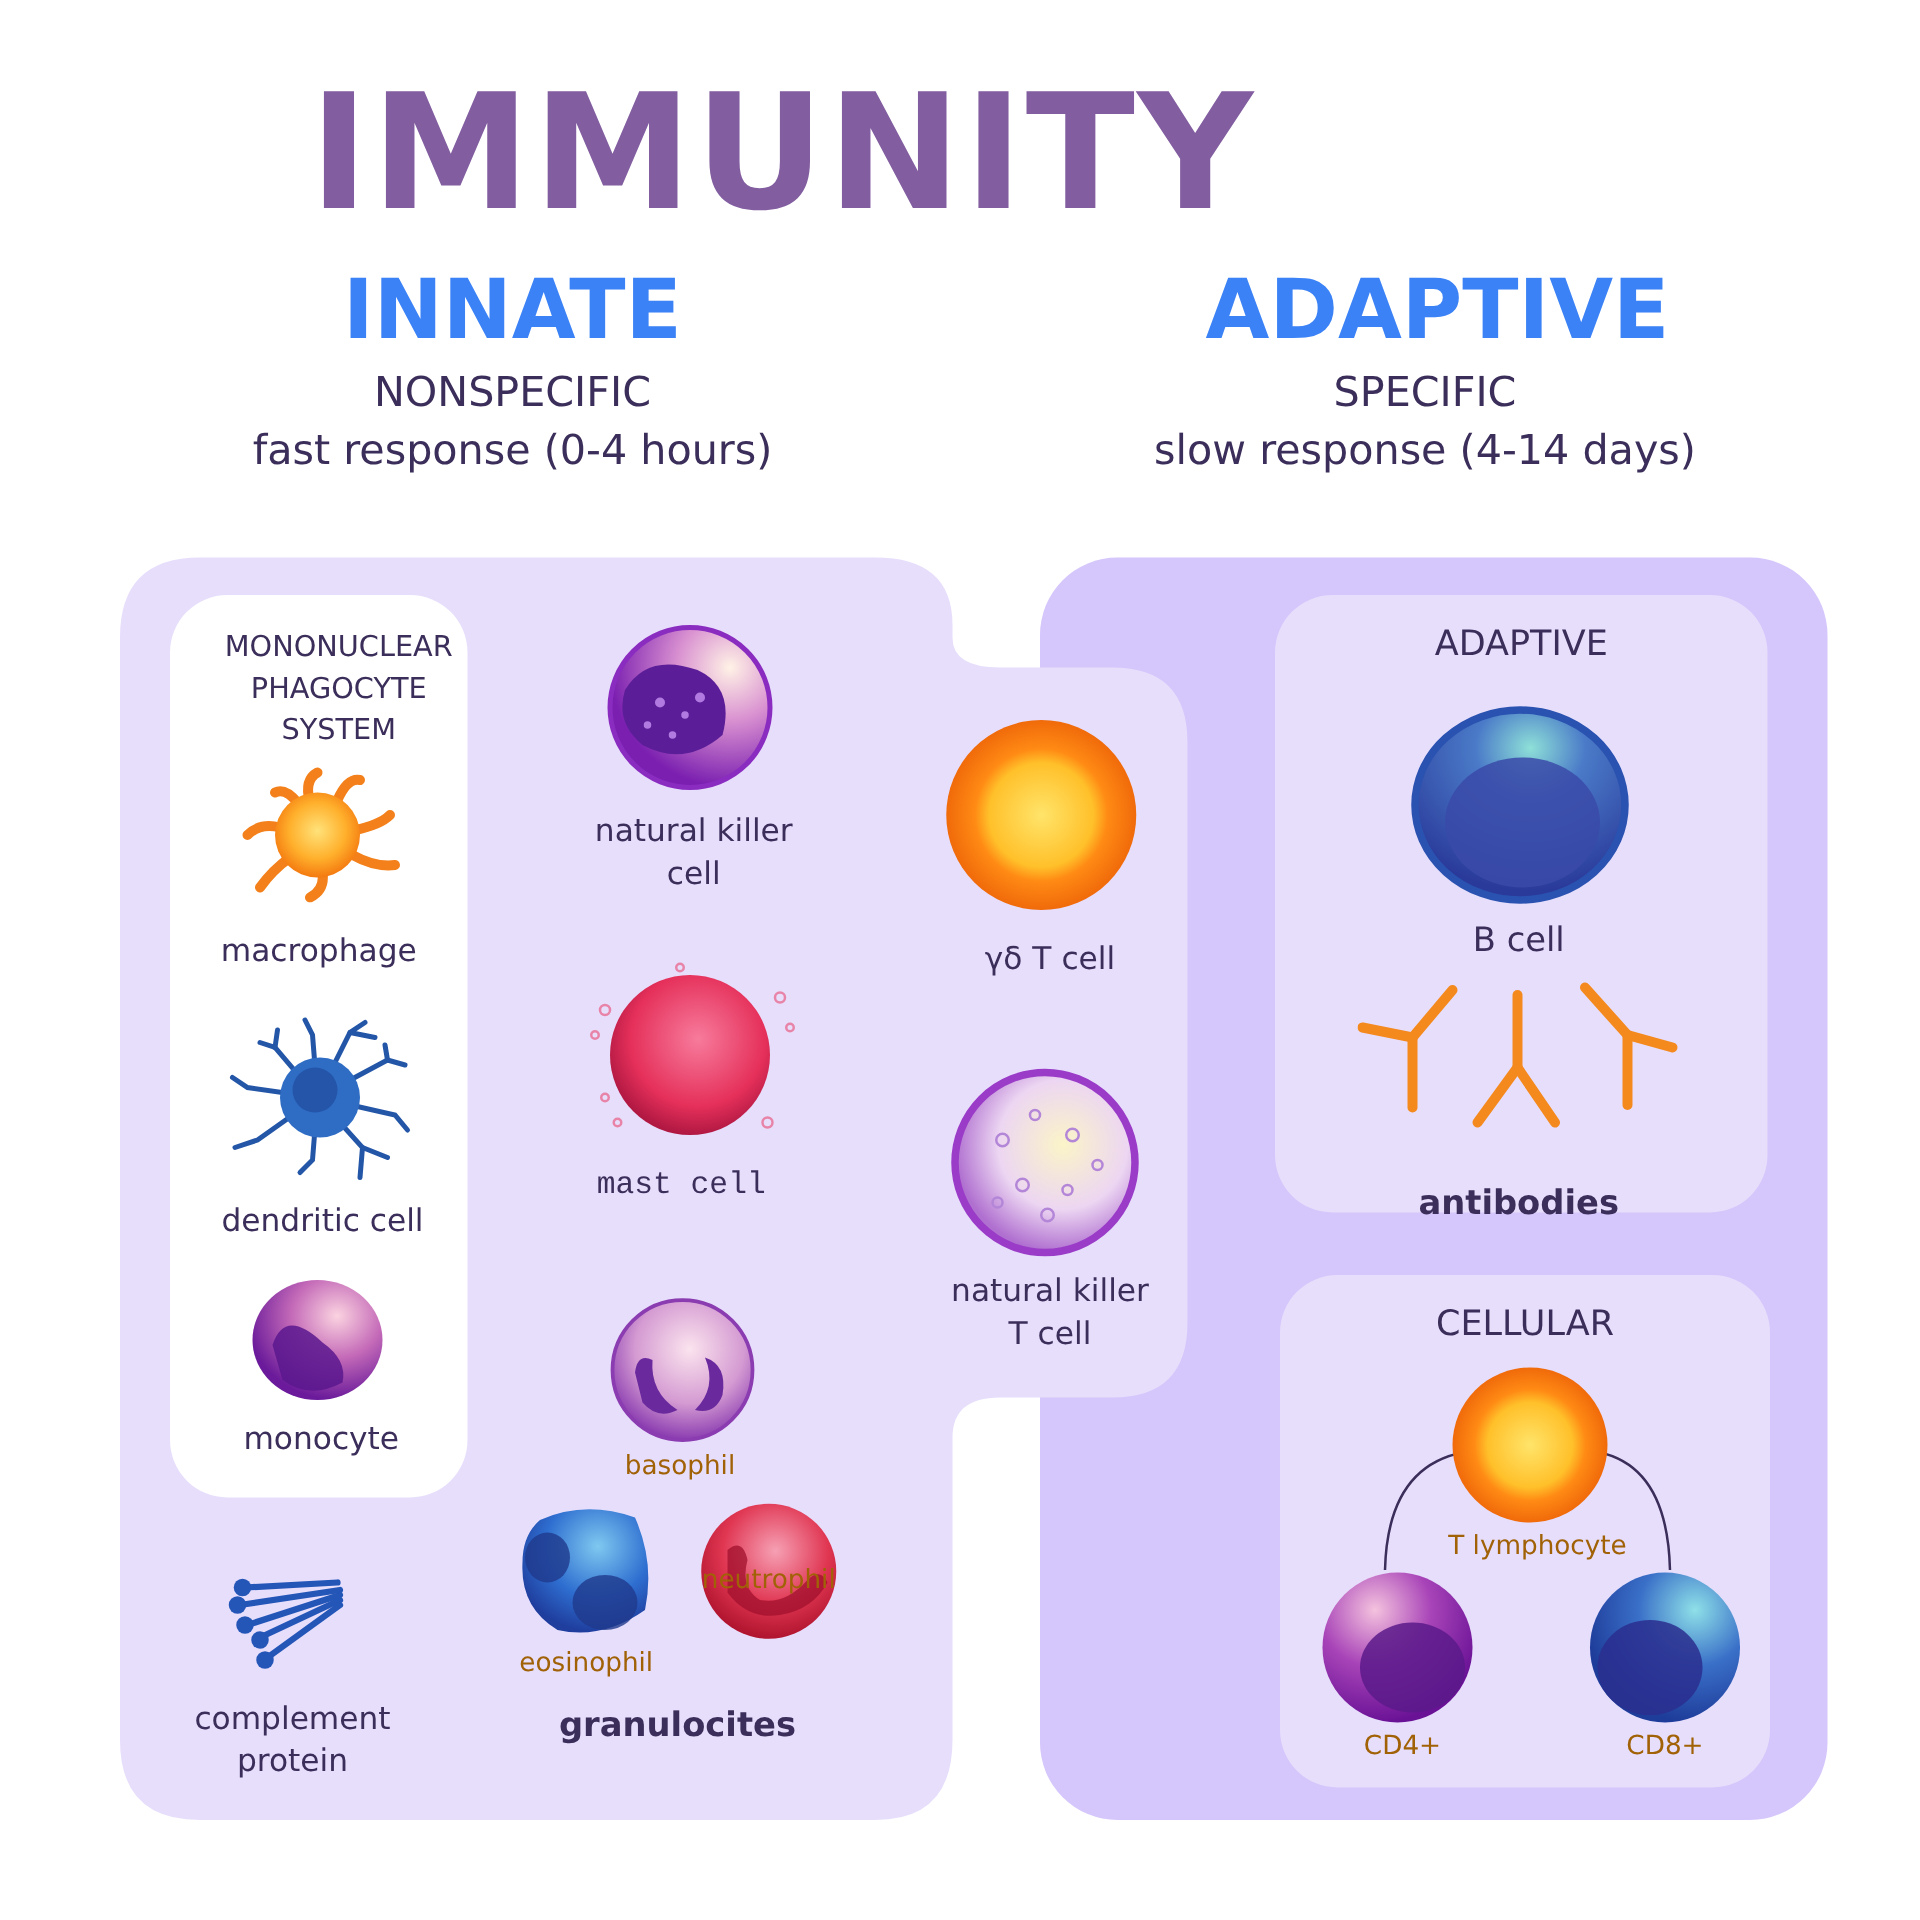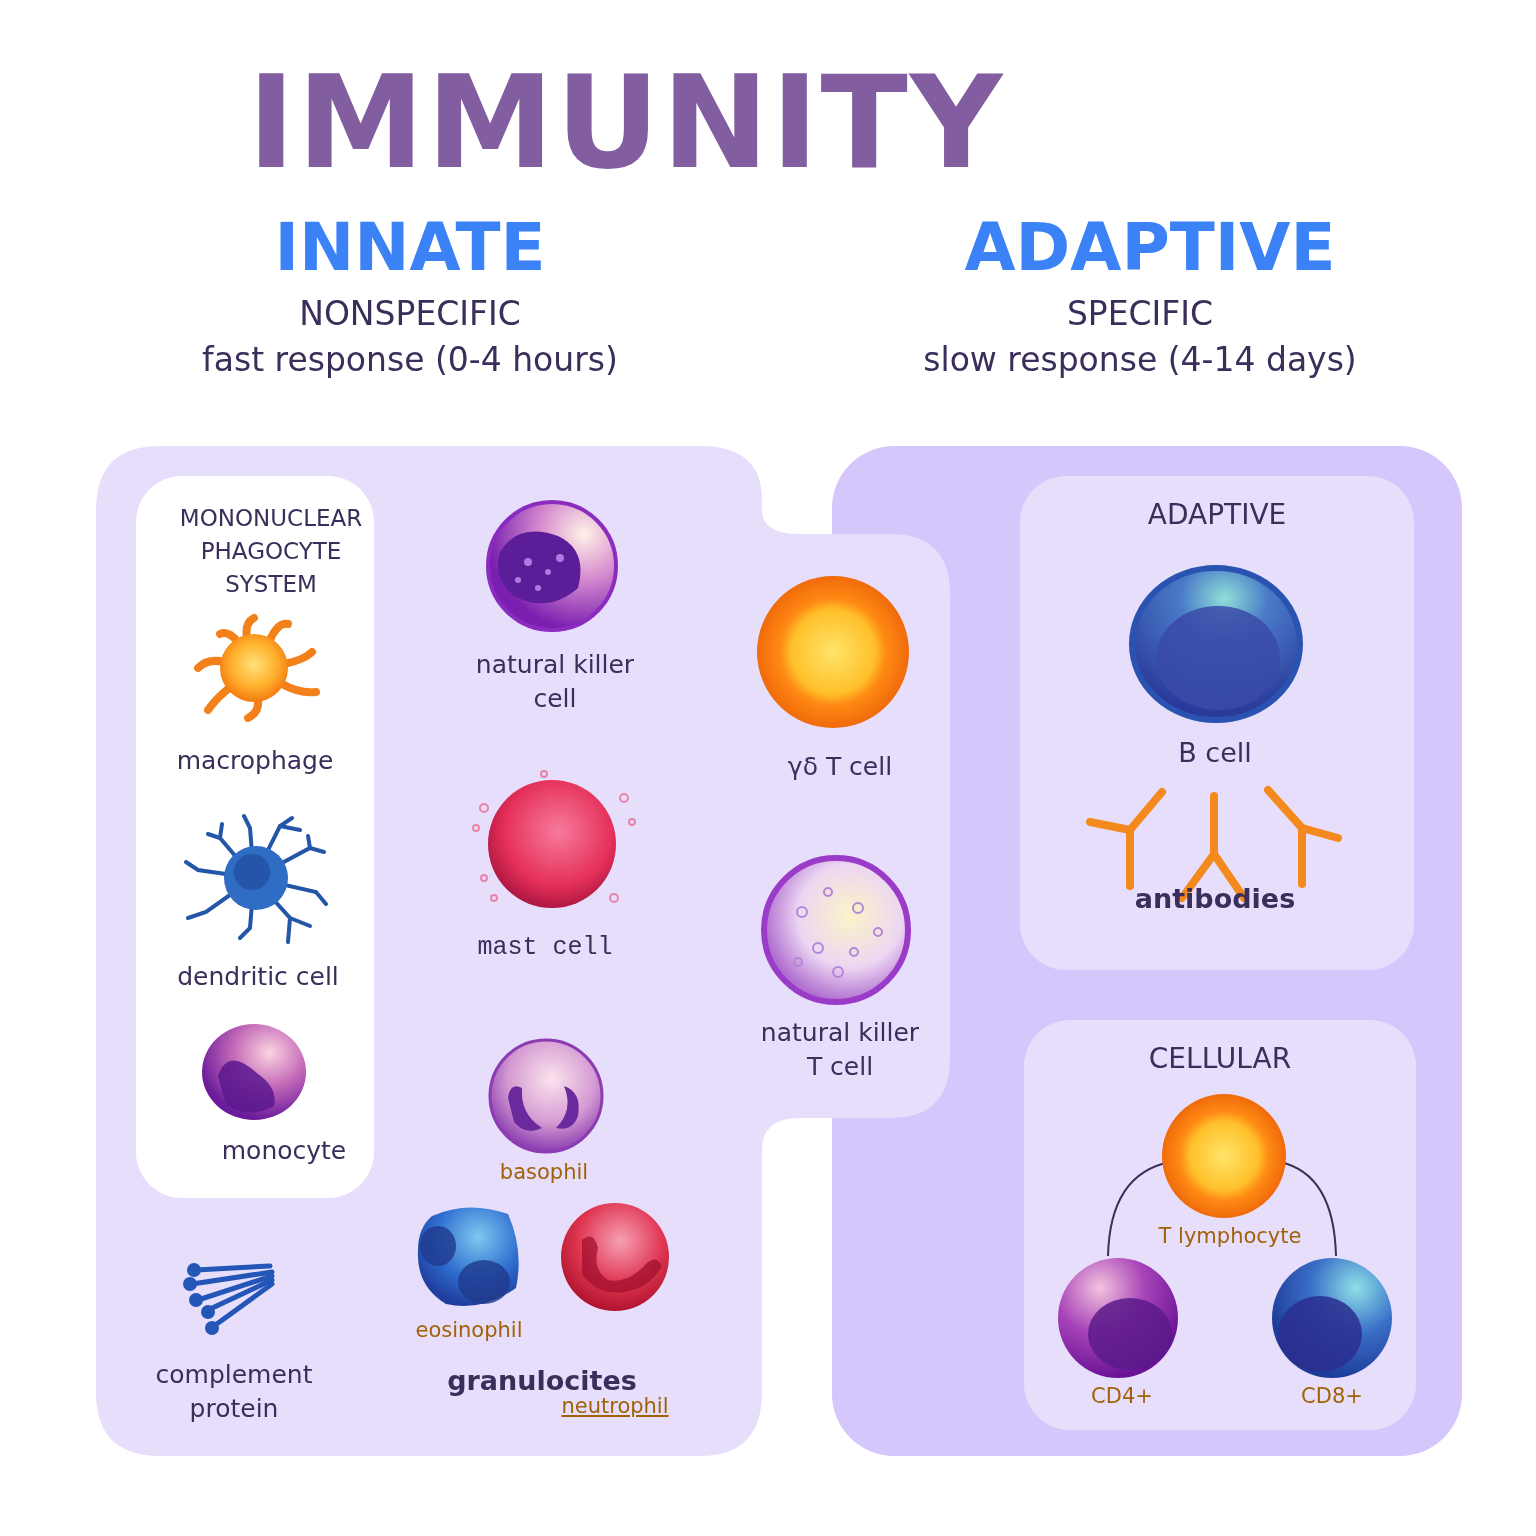--- a/index.html
+++ b/index.html
@@ -94,21 +94,21 @@
   <defs>
       <radialGradient id="gMono" cx="65%" cy="30%" r="70%">
         <stop offset="0" stop-color="#fbd3e0"></stop>
         <stop offset="0.5" stop-color="#c46ab8"></stop>
         <stop offset="1" stop-color="#6a1a9a"></stop>
       </radialGradient>
     </defs>
   <ellipse cx="56" cy="56" rx="52" ry="48" fill="url(#gMono)"></ellipse>
   <path d="M20 60 Q30 30 60 58 Q80 72 76 90 Q50 104 28 88 Z" fill="#5a188e" opacity="0.85"></path>
 </svg>
-<div class="abs lbl" style="left:136px;width:242px;top:1134px;padding-left:27px;">monocyte</div>
+<div class="abs lbl" style="left:136px;width:242px;top:1134px;">monocyte</div>
 
 <svg class="abs" style="left:478px;top:492px;" width="150" height="150" viewBox="0 0 150 150">
   <defs>
       <radialGradient id="gNK" cx="75%" cy="25%" r="75%">
         <stop offset="0" stop-color="#fff2e6"></stop>
         <stop offset="0.45" stop-color="#d88fd0"></stop>
         <stop offset="1" stop-color="#7a1fb0"></stop>
       </radialGradient>
     </defs>
   <circle cx="74" cy="74" r="64" fill="url(#gNK)" stroke="#8a2cc0" stroke-width="4"></circle>
@@ -180,21 +180,21 @@
   <defs>
       <radialGradient id="gNeu" cx="55%" cy="35%" r="65%">
         <stop offset="0" stop-color="#f6a0b4"></stop>
         <stop offset="0.6" stop-color="#e03652"></stop>
         <stop offset="1" stop-color="#b0142e"></stop>
       </radialGradient>
     </defs>
   <circle cx="57" cy="57" r="54" fill="url(#gNeu)"></circle>
   <path d="M24 40 Q36 30 40 48 Q34 70 50 80 Q70 84 88 64 Q98 54 104 66 Q92 88 66 92 Q40 96 24 74 Z" fill="#a0102c" opacity="0.75"></path>
 </svg>
-<div class="abs lbl-sm" style="left:540px;width:150px;top:1392px;text-decoration:underline;">neutrophil</div>
+<div class="abs lbl-sm" style="left:540px;width:150px;top:1249px;">neutrophil</div>
 
 <div class="abs lbl bold" style="left:400px;width:284px;top:1364px;font-size:27px;">granulocites</div>
 
 <svg class="abs" style="left:180px;top:1256px;" width="100" height="80" viewBox="0 0 100 80">
   <g stroke="#2456b8" stroke-width="5" stroke-linecap="round">
     <line x1="90" y1="10" x2="16" y2="14"></line>
       <line x1="92" y1="16" x2="12" y2="28"></line>
       <line x1="92" y1="20" x2="18" y2="44"></line>
     <line x1="92" y1="24" x2="28" y2="54"></line>
       <line x1="92" y1="28" x2="34" y2="70"></line>
@@ -273,21 +273,21 @@
 
     <path d="M128 12 L128 70"></path>
       <path d="M128 70 L96 114"></path>
       <path d="M128 70 L158 114"></path>
 
     <path d="M216 44 L216 100"></path>
       <path d="M216 44 L182 6"></path>
       <path d="M216 44 L252 54"></path>
   </g>
 </svg>
-<div class="abs lbl bold" style="left:1100px;width:230px;top:882px;font-size:27px;">antibodies</div>
+<div class="abs lbl bold" style="left:1100px;width:230px;top:946px;font-size:27px;">antibodies</div>
 
 <div class="abs lbl" style="left:1024px;width:392px;top:1042px;font-size:28px;">CELLULAR</div>
 <svg class="abs" style="left:1054px;top:1090px;" width="340" height="300" viewBox="0 0 340 300">
   <defs>
     <radialGradient id="gT" cx="50%" cy="50%" r="50%">
         <stop offset="0" stop-color="#ffe46a"></stop>
         <stop offset="0.55" stop-color="#ffc02a"></stop>
         <stop offset="0.72" stop-color="#ff8a14"></stop>
         <stop offset="1" stop-color="#f06a0a"></stop>
       </radialGradient>

